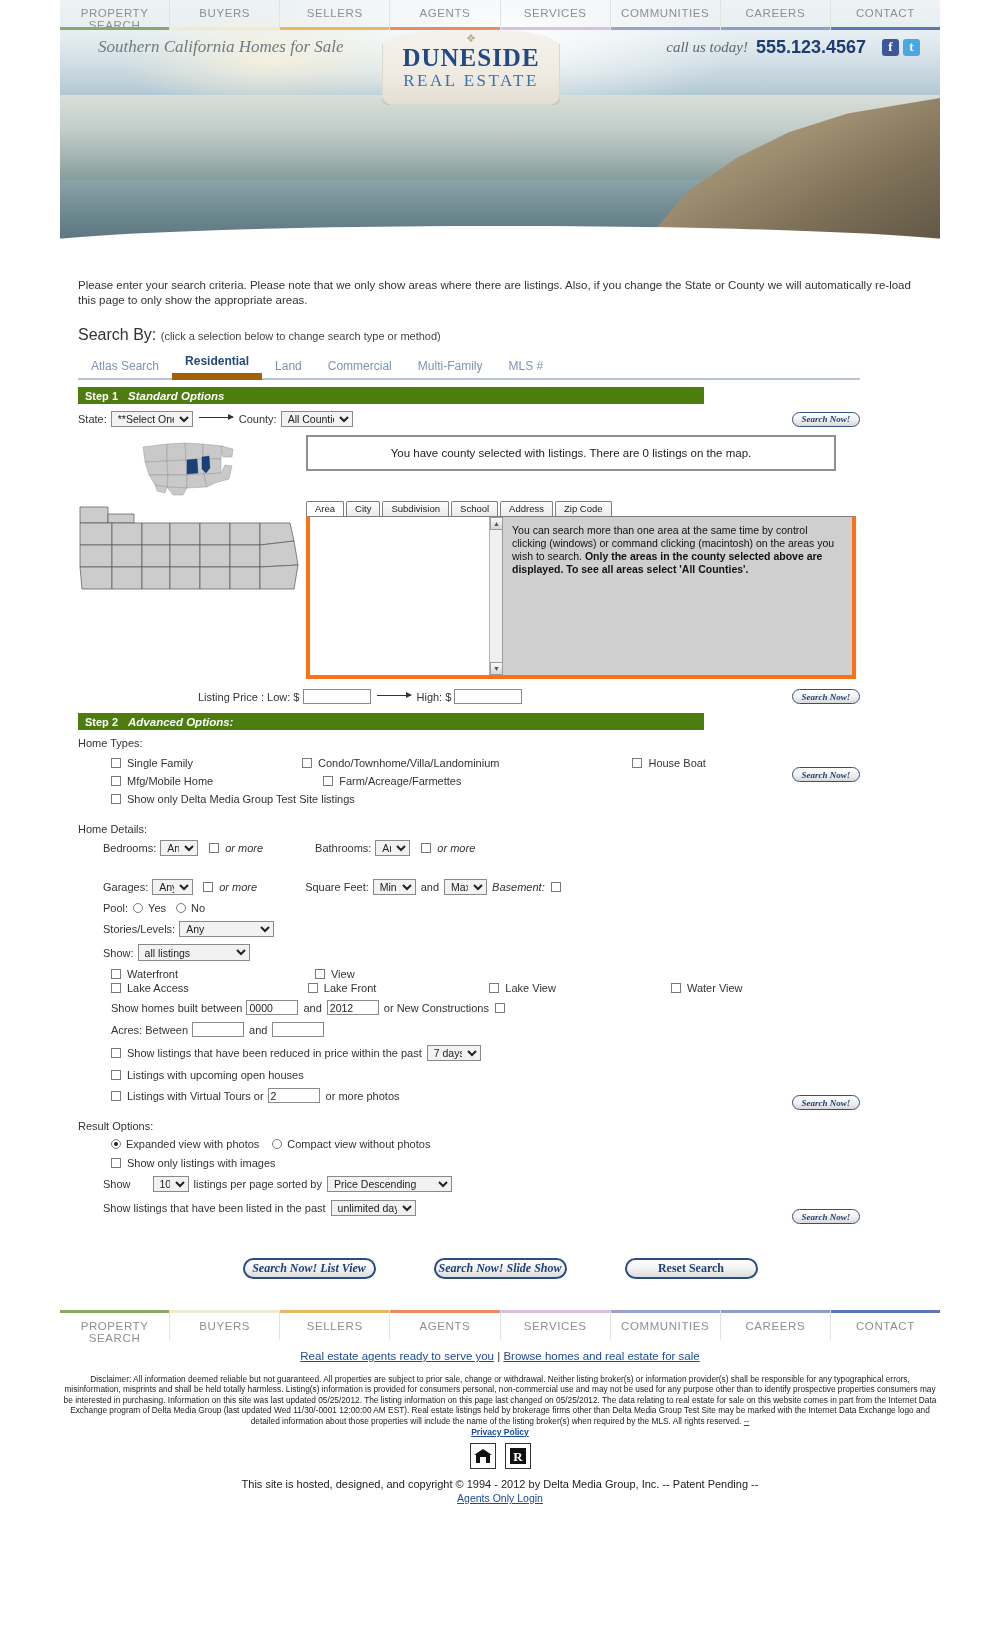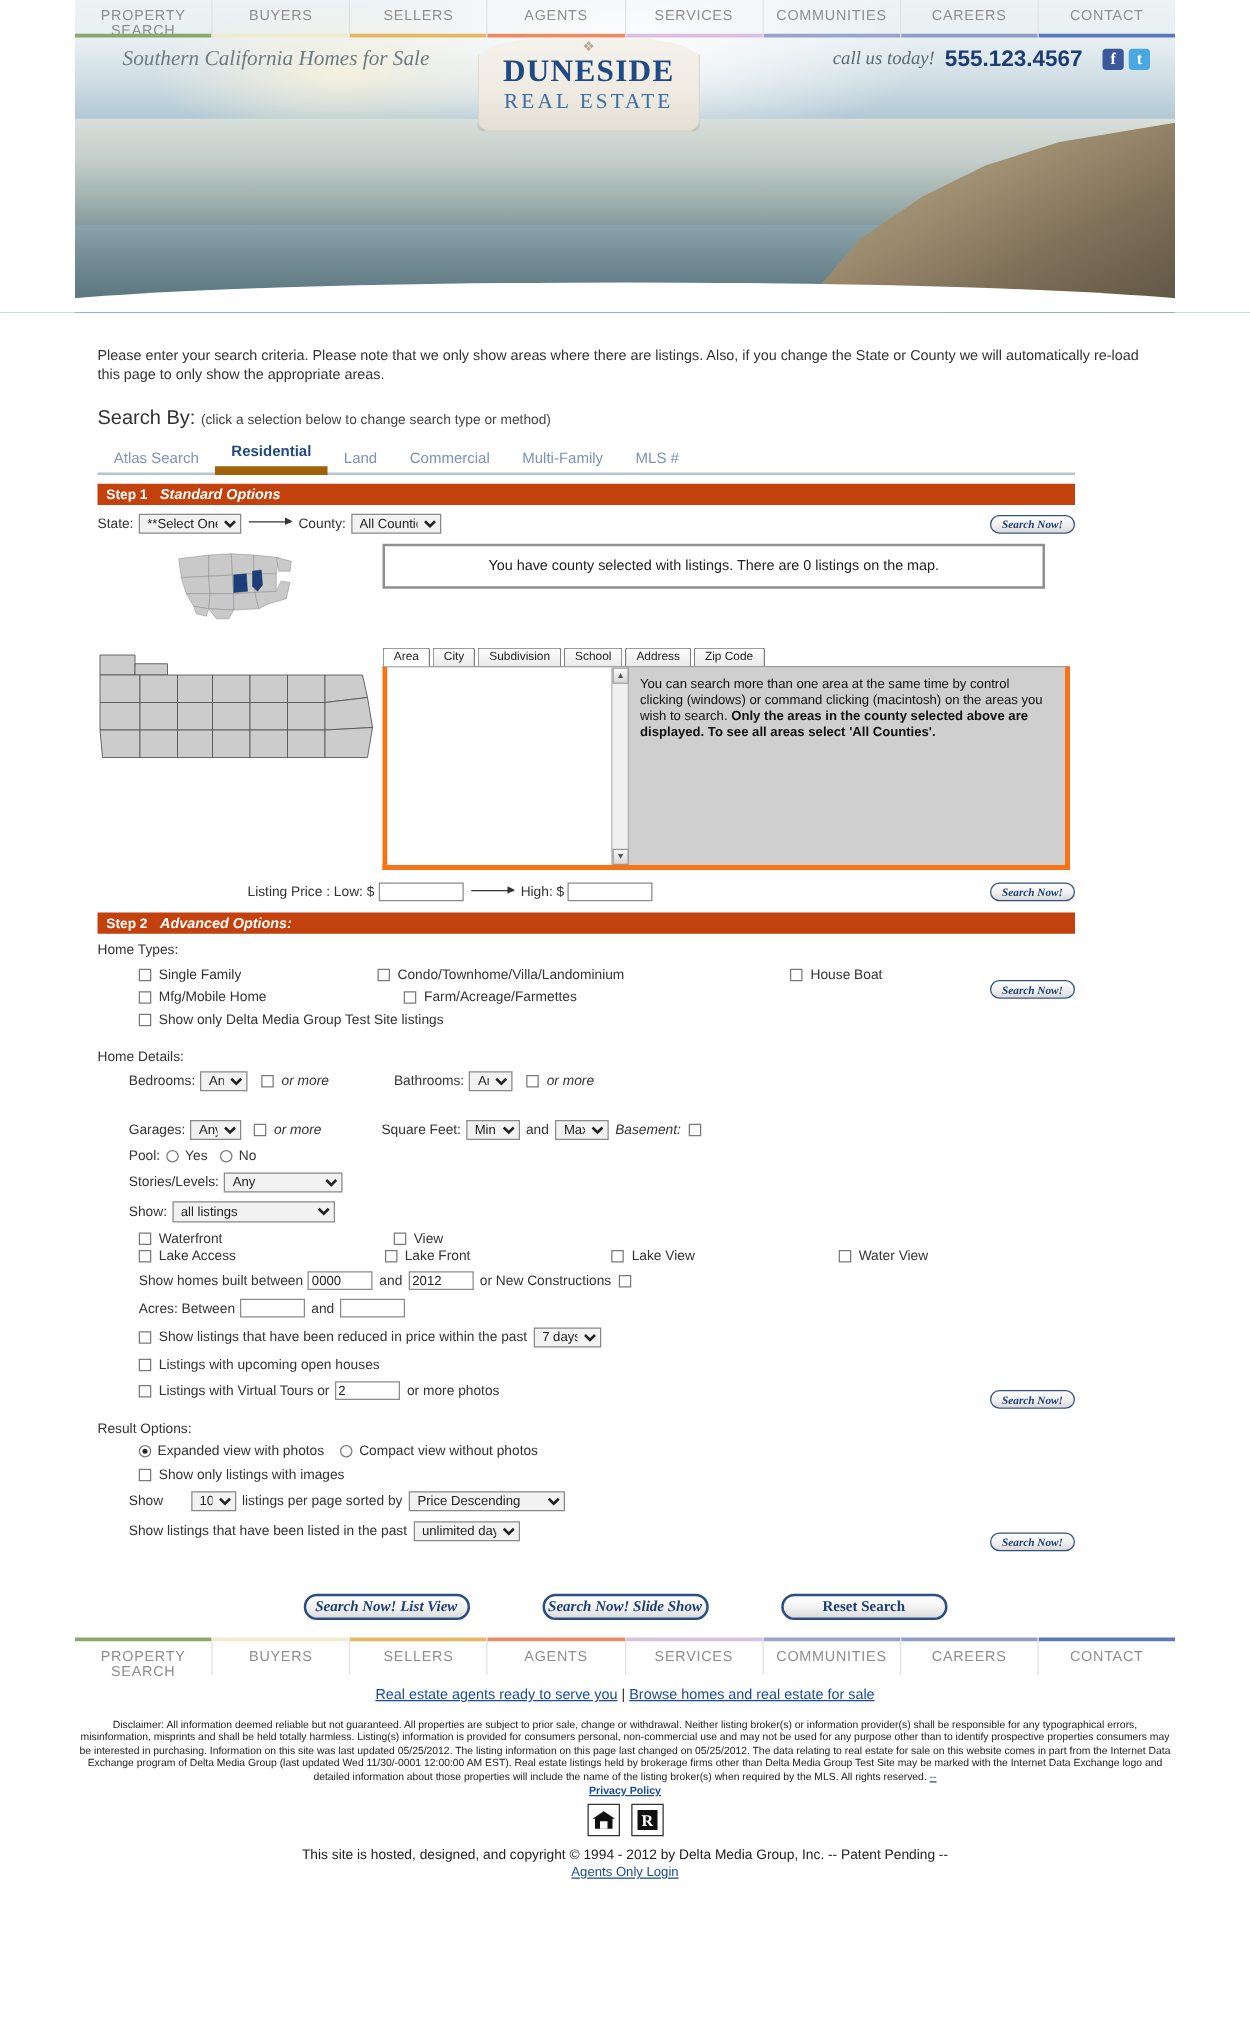--- a/index.html
+++ b/index.html
@@ -123,22 +123,22 @@
   }
   .tabs .tab {
     font-size:12px; color:#7c93b5; padding:4px 13px 5px 13px;
   }
   .tabs .tab.active {
     color:#24497e; font-weight:bold; border-bottom:7px solid #a16207;
     margin-bottom:-2px;
   }
 
   .step-bar {
-    margin-top:7px; background:#c2410c; color:#fff; height:17px;
-    display:flex; align-items:center; width:782px;
+    margin-top:7px; background:#4d7c0f; color:#fff; height:17px;
+    display:flex; align-items:center; width:626px;
   }
   .step-bar .n { font-size:11px; font-weight:bold; padding-left:7px; }
   .step-bar .t { font-size:11.5px; font-style:italic; font-weight:bold; padding-left:10px; }
 
   .row { display:flex; align-items:center; }
   .lbl { font-size:11px; color:#333; }
 
   select.ui, input.ui {
     font-family:"Liberation Sans", sans-serif; font-size:10.5px; color:#222;
     border:1px solid #8a8a8a; background:#fff; height:15px; padding:0 2px;
@@ -362,21 +362,21 @@
             </g>
             <g fill="#1c3f7a" stroke="#12305e" stroke-width="0.4">
               <path d="M50 25 L60 24 L61 38 L50 39 Z"></path>
               <path d="M65 22 L72 21 L73 33 L69 38 L65 34 Z"></path>
             </g>
           </svg>
         </div>
         <div class="county-msg">You have county selected with listings. There are 0 listings on the map.</div>
       </div>
 
-      <div class="row" style="margin-top:21px; align-items:flex-start; width:782px;">
+      <div class="row" style="margin-top:4px; align-items:flex-start; width:782px;">
         <div style="width:228px;">
           <svg class="state-map" viewBox="0 0 228 96">
             <g fill="#cccccc" stroke="#555555" stroke-width="0.7">
               <path d="M2 22 L2 6 L30 6 L30 22 Z"></path>
               <path d="M30 22 L30 13 L56 13 L56 22 Z"></path>
               <path d="M2 22 L34 22 L34 44 L2 44 Z"></path>
               <path d="M34 22 L64 22 L64 44 L34 44 Z"></path>
               <path d="M64 22 L92 22 L92 44 L64 44 Z"></path>
               <path d="M92 22 L122 22 L122 44 L92 44 Z"></path>
               <path d="M122 22 L152 22 L152 44 L122 44 Z"></path>
@@ -512,21 +512,21 @@
 
       <div class="cbrow" style="margin-top:7px;">
         <span style="width:25px;"></span>
         <span class="lbl">Stories/Levels:</span>
         <select class="ui" style="width:95px; margin-left:4px;"><option id="opt-stories">Any</option></select>
       </div>
 
       <div class="cbrow" style="margin-top:7px;">
         <span style="width:25px;"></span>
         <span class="lbl">Show:</span>
-        <select class="ui" style="width:130px; margin-left:4px; height:17px;"><option id="opt-show">all listings</option></select>
+        <select class="ui" style="width:112px; margin-left:4px; height:17px;"><option id="opt-show">all listings</option></select>
       </div>
 
       <div class="cbrow" style="margin-top:7px;">
         <span style="width:33px;"></span>
         <span class="cb"></span>
         <span class="lbl">Waterfront</span>
         <span style="width:137px;"></span>
         <span class="cb"></span>
         <span class="lbl">View</span>
       </div>

